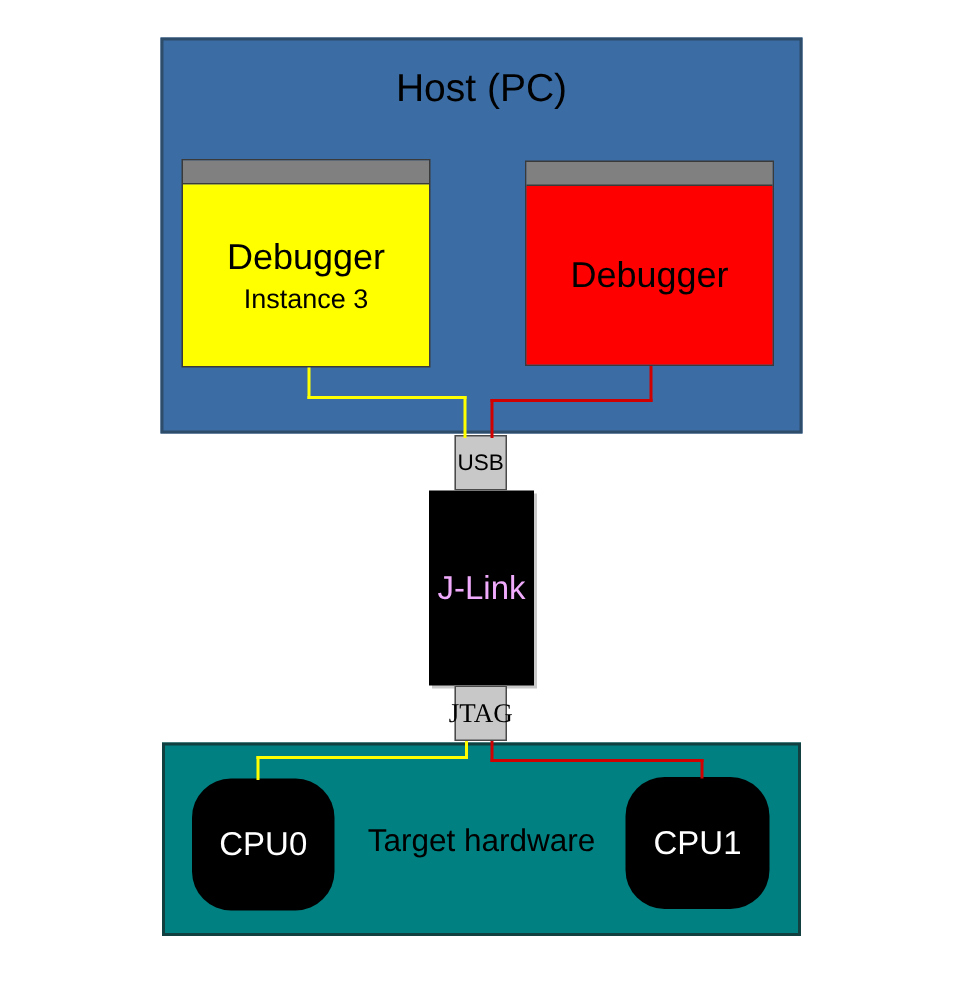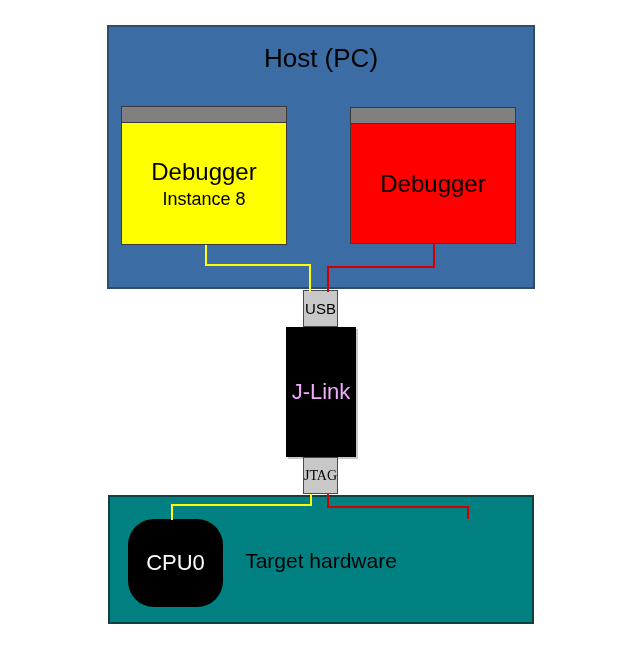--- a/index.html
+++ b/index.html
@@ -30,21 +30,21 @@
   .winbody.yellow{background:#FFFF00;}
   .winbody.red{background:#FF0000;}
   .win-line1{font-size:24px;line-height:30px;}
   .win-line2{font-size:18px;line-height:24px;}
   
   .connector{
     position:absolute;background:#C8C8C8;border:1px solid #4A4A4A;box-sizing:border-box;
     display:flex;align-items:center;justify-content:center;z-index:4;
   }
   .usb-box{left:303px;top:290px;width:35px;height:37px;font-size:15px;}
-  .jtag-box{left:303px;top:457px;width:35px;height:37px;font-size:14px;font-family:"Liberation Serif",serif;}
+  .jtag-box{left:303px;top:457px;width:35px;height:37px;font-size:18px;font-family:"Liberation Serif",serif;}
   
   .jlink-box{
     position:absolute;left:286px;top:327px;width:70px;height:130px;background:#000;
     color:#f0abfc;display:flex;align-items:center;justify-content:center;font-size:22px;
     z-index:3;box-shadow:2px 2px 0 #C9C9C9;
   }
   
   .target-box{
     position:absolute;left:108px;top:495px;width:426px;height:129px;
     background:#008080;border:2px solid #123F3F;box-sizing:border-box;z-index:1;
@@ -70,21 +70,21 @@
 <div class="canvas">
 
   <div class="host-box">
     <div class="host-title">Host (PC)</div>
   </div>
 
   <div class="window win1">
     <div class="titlebar"></div>
     <div class="winbody yellow">
       <div class="win-line1">Debugger</div>
-      <div class="win-line2">Instance 8</div>
+      <div class="win-line2">Instance 3</div>
     </div>
   </div>
 
   <div class="window win2">
     <div class="titlebar"></div>
     <div class="winbody red">
       <div class="win-line1">Debugger</div>
     </div>
   </div>
 
@@ -123,14 +123,17 @@
     <div class="seg ln-r" style="left:327px;top:506px;width:142px;height:2px;"></div>
     <div class="seg ln-r" style="left:467px;top:506px;width:2px;height:13px;"></div>
   </div>
 
   <div class="target-box"></div>
   <div class="target-label">Target hardware</div>
 
   <div class="cpu cpu0">
     <span>CPU0</span>
   </div>
+  <div class="cpu cpu1">
+    <span>CPU1</span>
+  </div>
 
 </div>
 
 </body></html>

